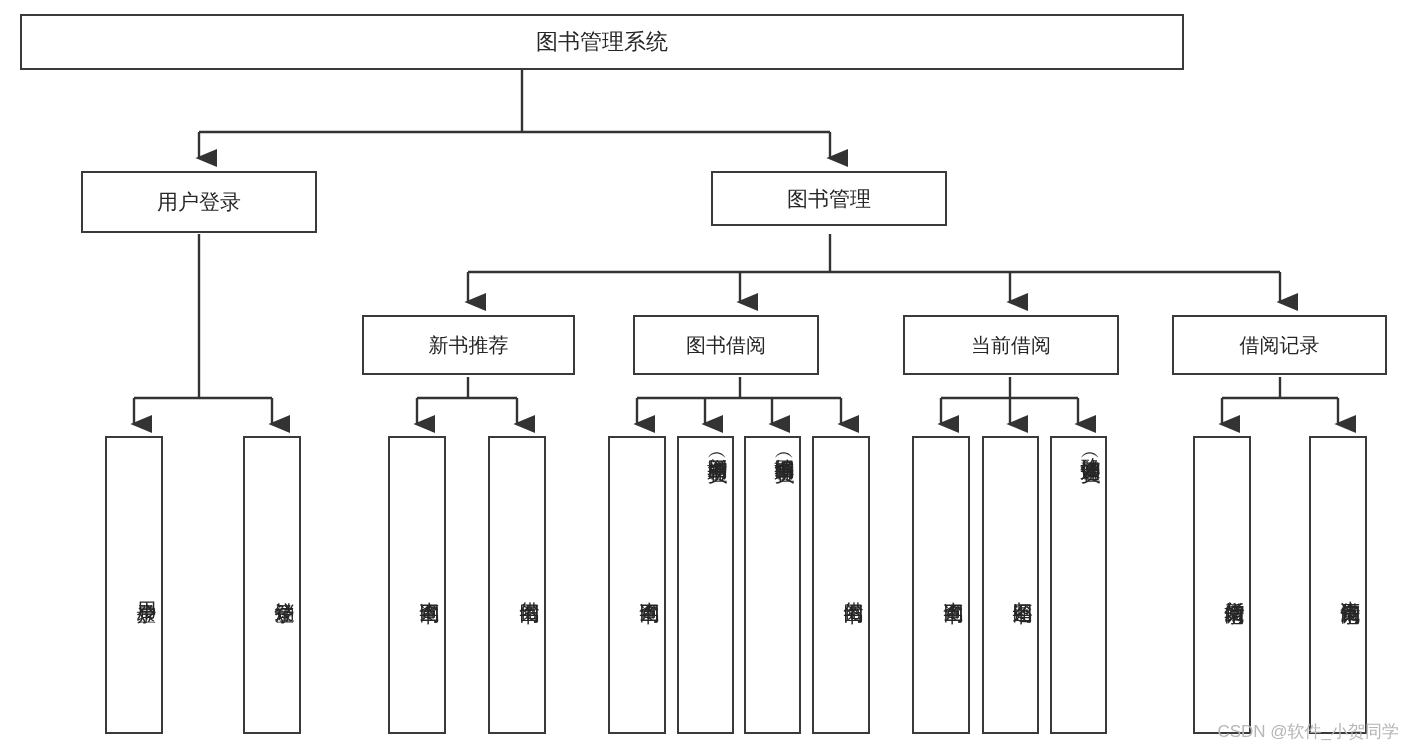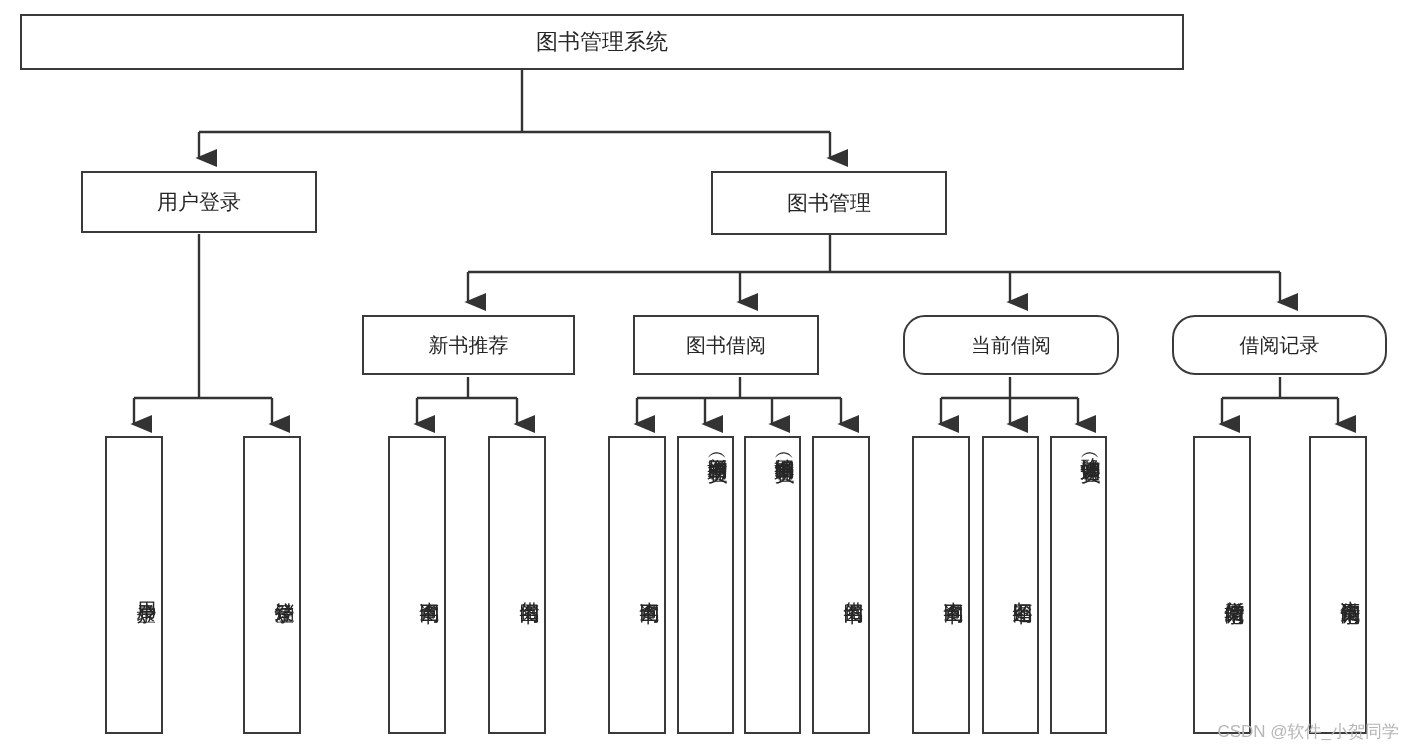--- a/index.html
+++ b/index.html
@@ -121,29 +121,29 @@
       <path d="M 1222 398 L 1338 398"></path>
       <path d="M 1222 398 L 1222 424" marker-end="url(#arrow)"></path>
       <path d="M 1338 398 L 1338 424" marker-end="url(#arrow)"></path>
     </g>
   </svg>
 
   <div class="node root" style="left:20px;top:14px;width:1164px;height:56px;">图书管理系统</div>
 
   <div class="node level2" style="left:81px;top:171px;width:236px;height:62px;">用户登录</div>
 
-  <div class="node level2" style="left:711px;top:171px;width:236px;height:64px;">图书管理</div>
+  <div class="node level2" style="left:711px;top:171px;width:236px;height:55px;">图书管理</div>
 
   <div class="node level3" style="left:362px;top:315px;width:213px;height:60px;text-align:center;">新书推荐</div>
 
   <div class="node level3" style="left:633px;top:315px;width:186px;height:60px;">图书借阅</div>
 
-  <div class="node level3" style="left:903px;top:315px;width:216px;height:60px;border-radius:22px;">当前借阅</div>
+  <div class="node level3" style="left:903px;top:315px;width:216px;height:60px;">当前借阅</div>
 
-  <div class="node level3" style="left:1172px;top:315px;width:215px;height:60px;border-radius:23px;">借阅记录</div>
+  <div class="node level3" style="left:1172px;top:315px;width:215px;height:60px;">借阅记录</div>
 
   <div class="node leaf" style="left:105px;top:436px;width:58px;height:298px;">用户登录</div>
   <div class="node leaf" style="left:243px;top:436px;width:58px;height:298px;">注销登录</div>
 
   <div class="node leaf" style="left:388px;top:436px;width:58px;height:298px;">查询图书</div>
   <div class="node leaf" style="left:488px;top:436px;width:58px;height:298px;">借阅图书</div>
 
   <div class="node leaf" style="left:608px;top:436px;width:58px;height:298px;">查询图书</div>
   <div class="node leaf top-align" style="left:677px;top:436px;width:57px;height:298px;">新增图书（管理员）</div>
   <div class="node leaf top-align" style="left:744px;top:436px;width:57px;height:298px;">编辑图书（管理员）</div>

